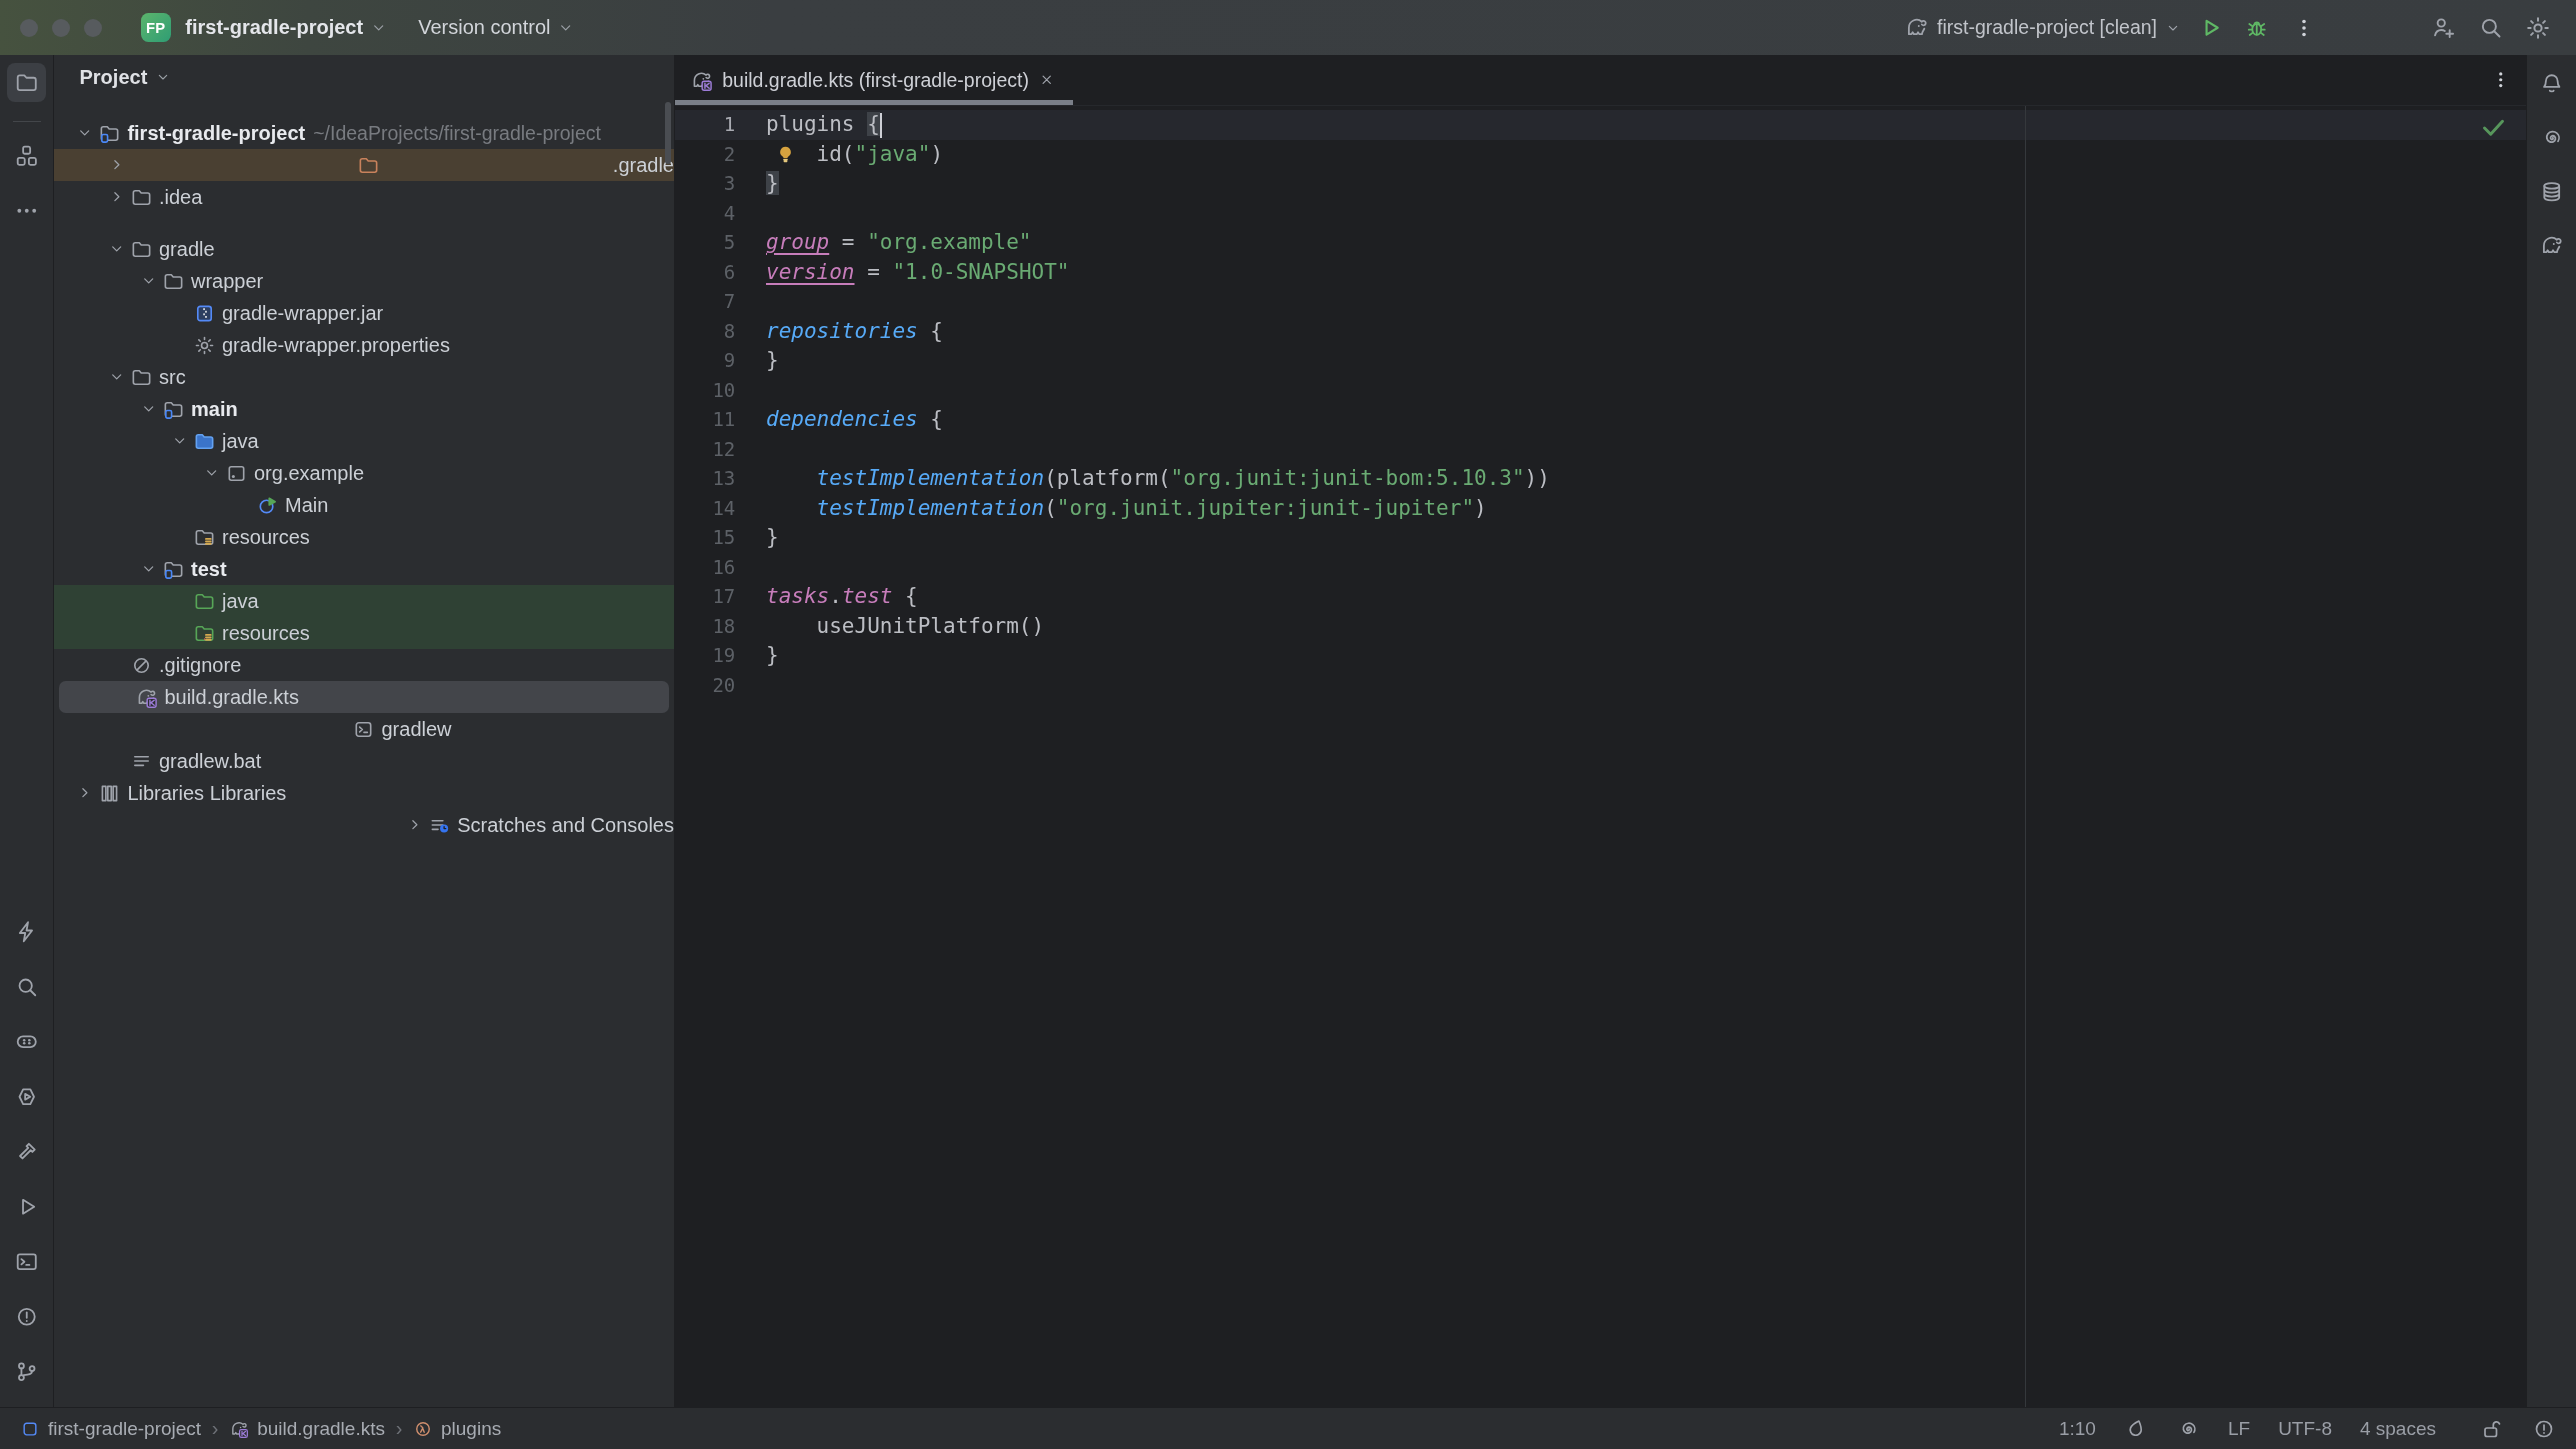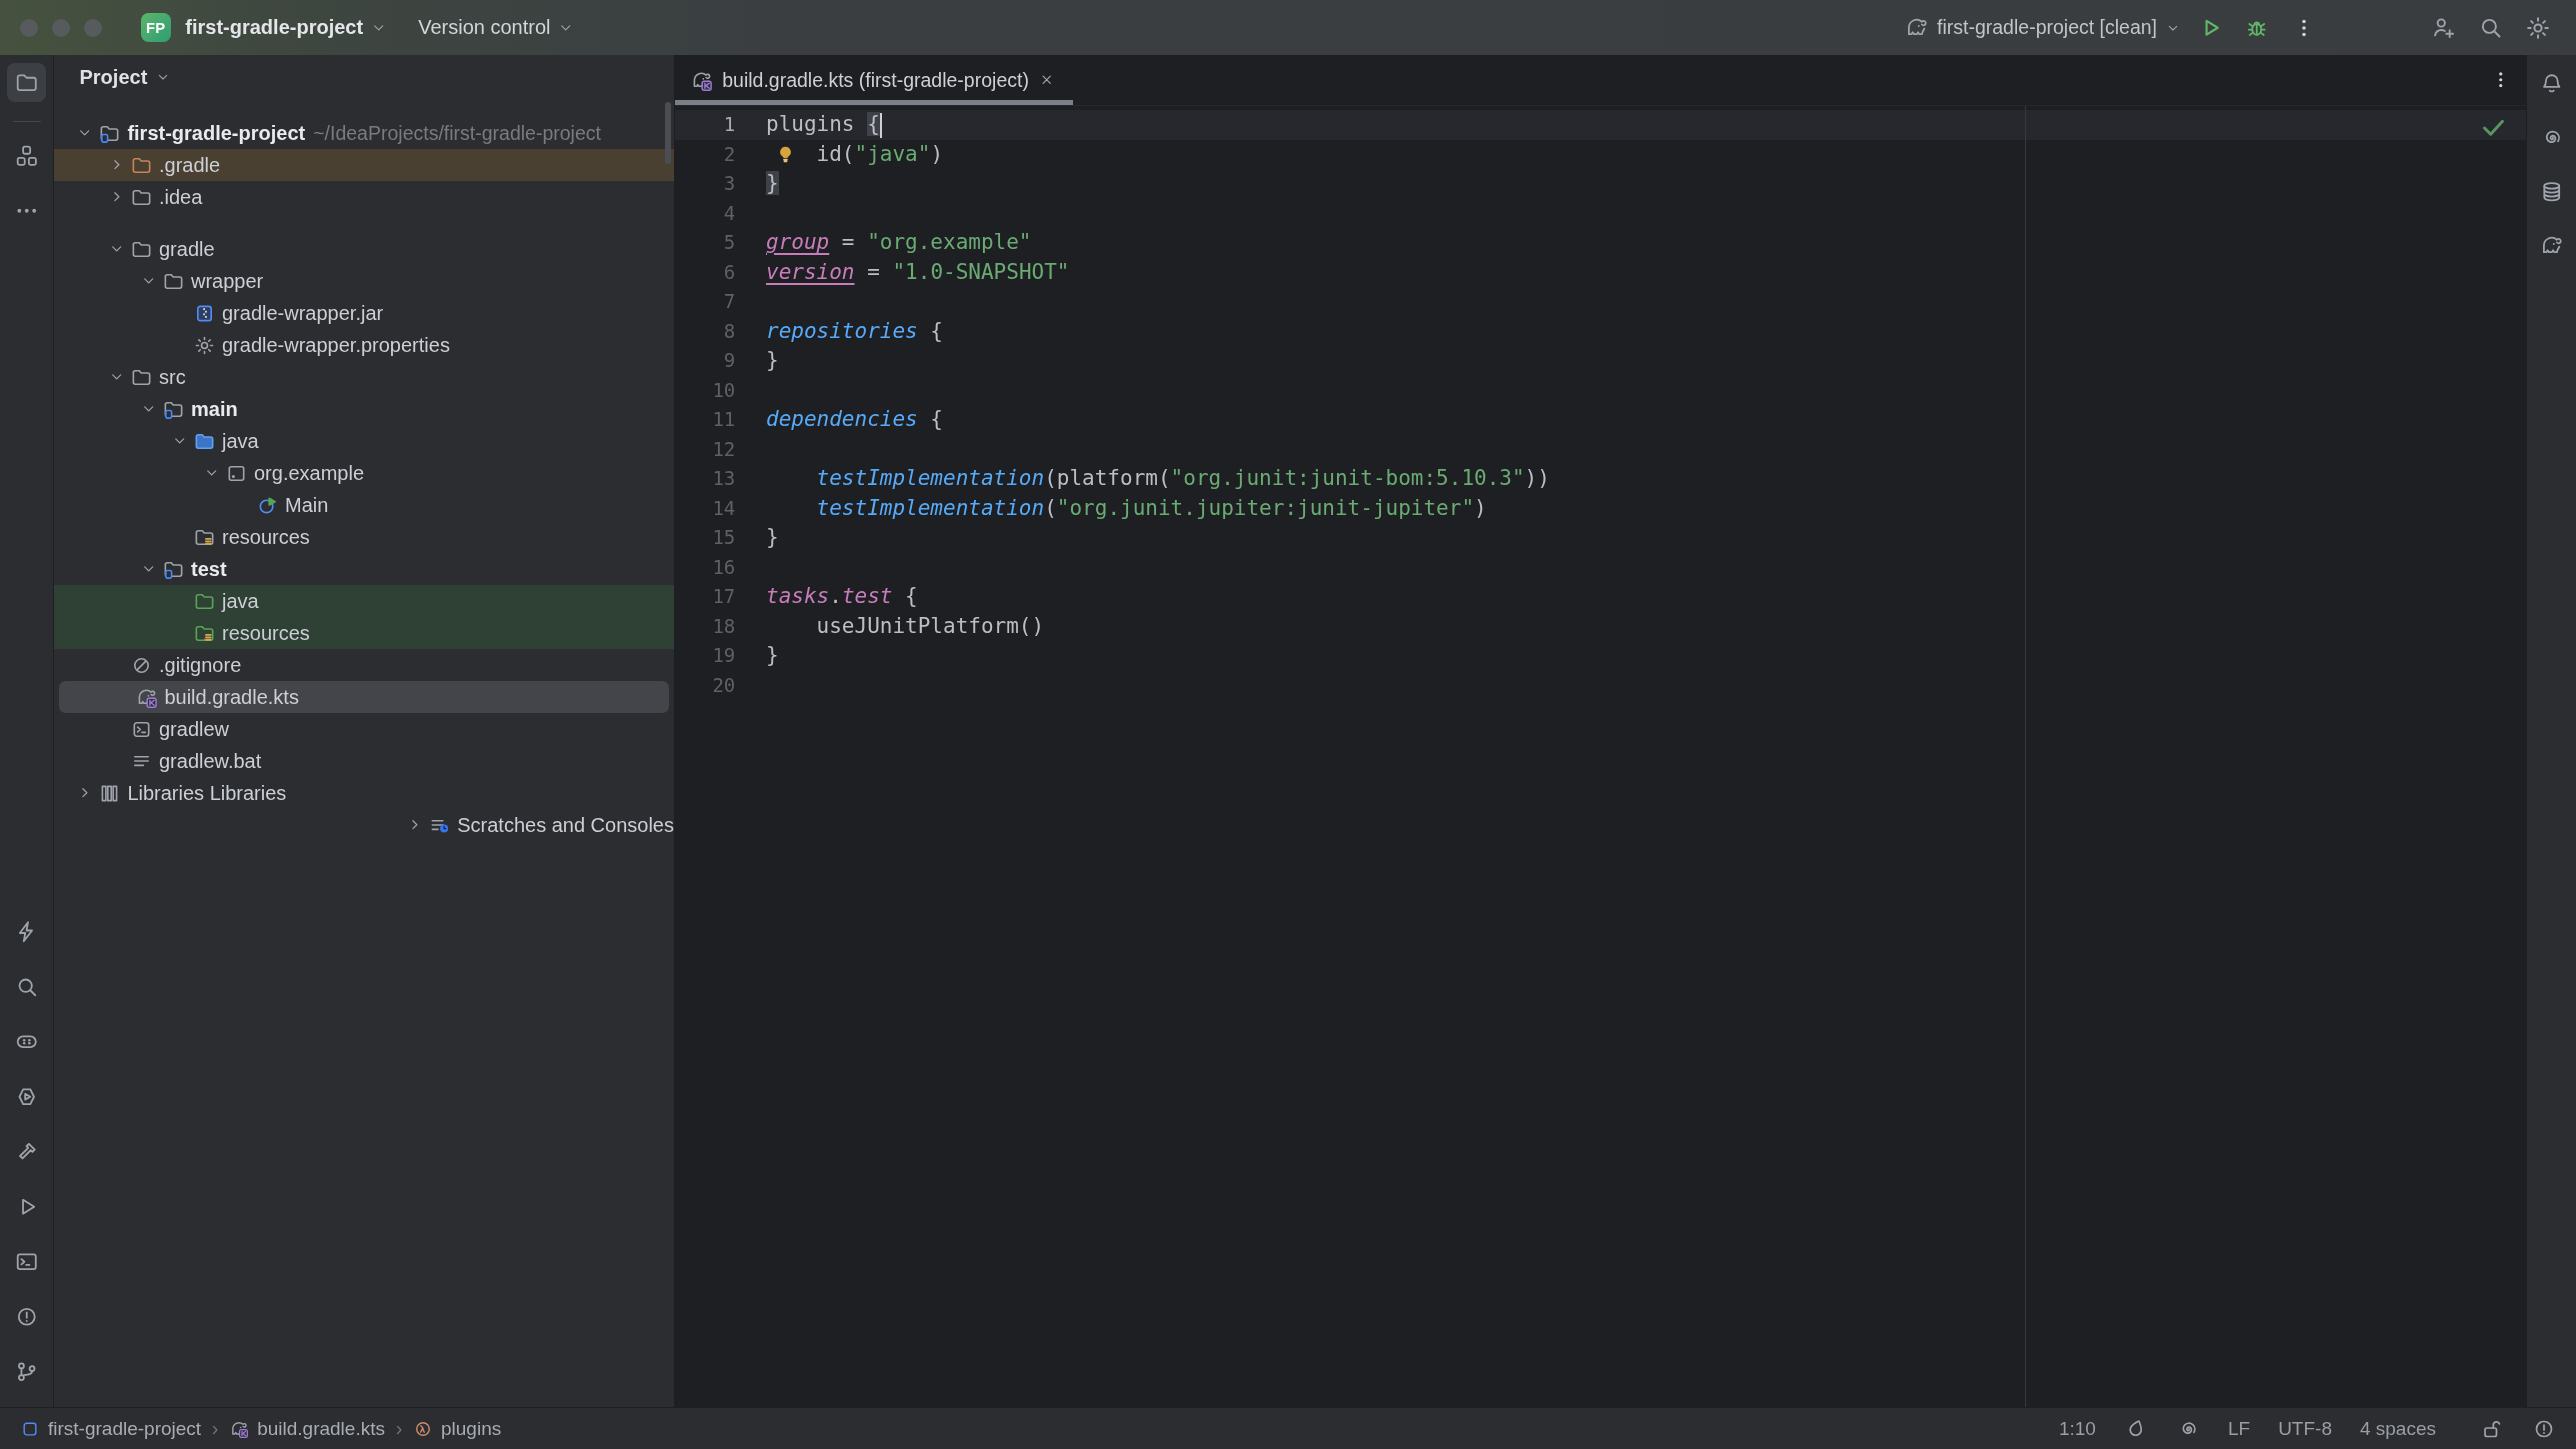--- a/index.html
+++ b/index.html
@@ -319,21 +319,21 @@
           </span>
           <span class="ic" style="width: 23px; height: 23px;">
             <svg viewBox="0 0 24 24" width="100%" height="100%">
               <path d="M3.5 7c0-1.1.9-2 2-2h4.2l2 2.3h6.8c1.1 0 2 .9 2 2V17c0 1.1-.9 2-2 2h-13c-1.1 0-2-.9-2-2V7z"></path>
               <rect x="4" y="13" width="6" height="8" rx="1.6" fill="#2b2d30" stroke="#4a88f7"></rect>
             </svg>
           </span>
           <span class="lbl">first-gradle-project</span>
           <span class="sub">~/IdeaProjects/first-gradle-project</span>
         </div>
-        <div class="row excluded" style="padding-left: 49px;">
+        <div class="row excluded" style="padding-left: 49px; justify-content: space-between;">
           <span class="chev">
             <span class="ic" style="width: 17.4px; height: 17.4px;">
               <svg viewBox="0 0 24 24" width="100%" height="100%">
                 <path d="M9.5 6.5 15 12l-5.5 5.5"></path>
               </svg>
             </span>
           </span>
           <span class="ic" style="width: 23px; height: 23px;">
             <svg viewBox="0 0 24 24" width="100%" height="100%">
               <path d="M3.5 7c0-1.1.9-2 2-2h4.2l2 2.3h6.8c1.1 0 2 .9 2 2V17c0 1.1-.9 2-2 2h-13c-1.1 0-2-.9-2-2V7z" stroke="#c9825c"></path>
@@ -544,21 +544,21 @@
           <span class="ic" style="width: 23px; height: 23px;">
             <svg viewBox="0 0 24 24" width="100%" height="100%">
               <path d="M16.8 6.3c.9-1.1 2.6-1 3.3.2.7 1.2.2 2.7-1.1 3.1-.8.2-1.7-.1-2.2-.7M16.8 6.3A7.4 7.4 0 0 0 4.6 12v6M4.6 18h2.5l1-1.7 1.2 1.7h2.9l1-1.7 1.1 1.7h2.6c.1-2.3 1.5-3.4 2.2-5.2"></path>
               <circle cx="13.9" cy="10.3" r=".9" fill="#9fa3ab" stroke="none"></circle>
               <rect x="12.7" y="12.8" width="9.3" height="9.3" rx="2" fill="#2b2d30" stroke="#9d7cd8" stroke-width="1.5"></rect>
               <path d="M15.6 14.8v5.3M20 14.8l-3.2 2.6 3.2 2.7" stroke="#9d7cd8" stroke-width="1.5"></path>
             </svg>
           </span>
           <span class="lbl">build.gradle.kts</span>
         </div>
-        <div class="row" style="padding-left: 49px;">
+        <div class="row" style="padding-left: 49px; justify-content: center;">
           <span class="chev"></span>
           <span class="ic" style="width: 23px; height: 23px;">
             <svg viewBox="0 0 24 24" width="100%" height="100%">
               <rect x="4.5" y="5" width="15" height="14" rx="2.5"></rect>
               <path d="M8 9.5 10.8 12 8 14.5M12.5 15h3.5"></path>
             </svg>
           </span>
           <span class="lbl">gradlew</span>
         </div>
         <div class="row" style="padding-left: 49px;">

